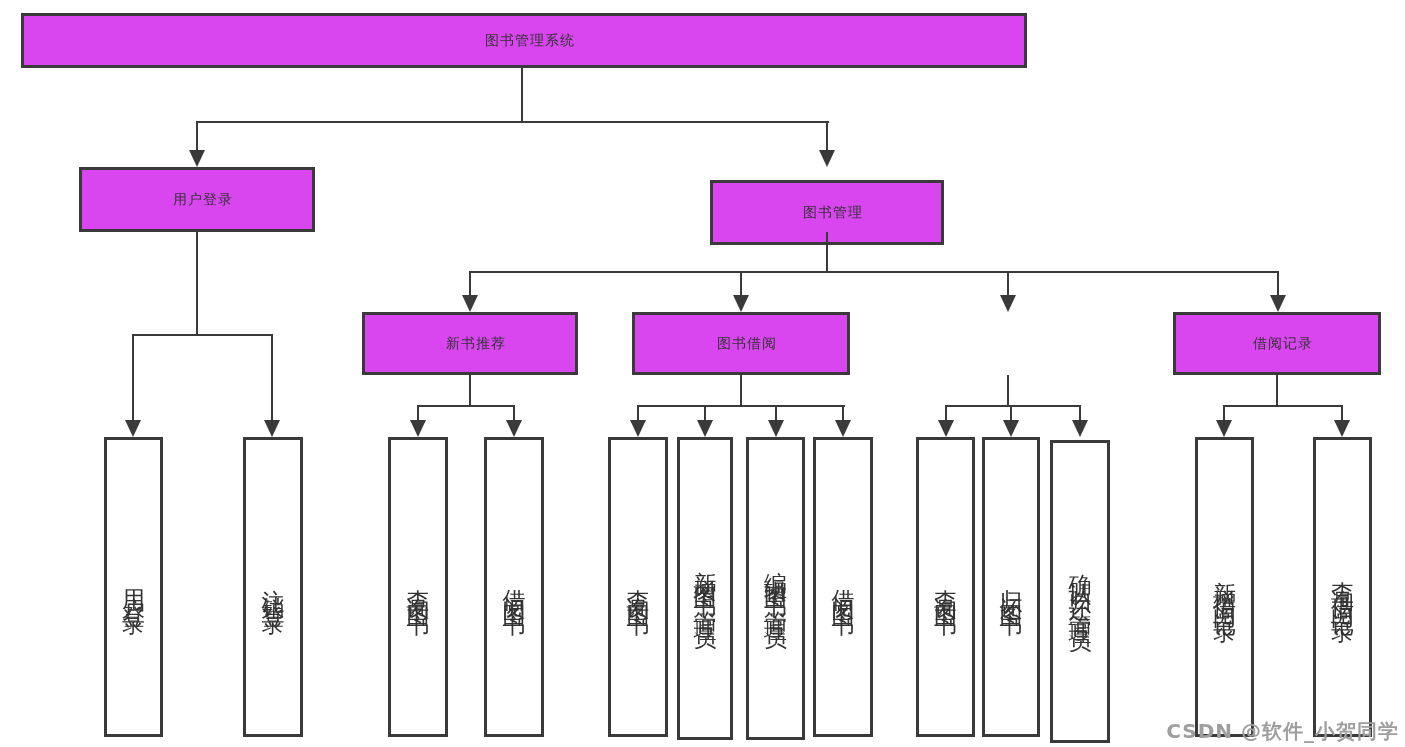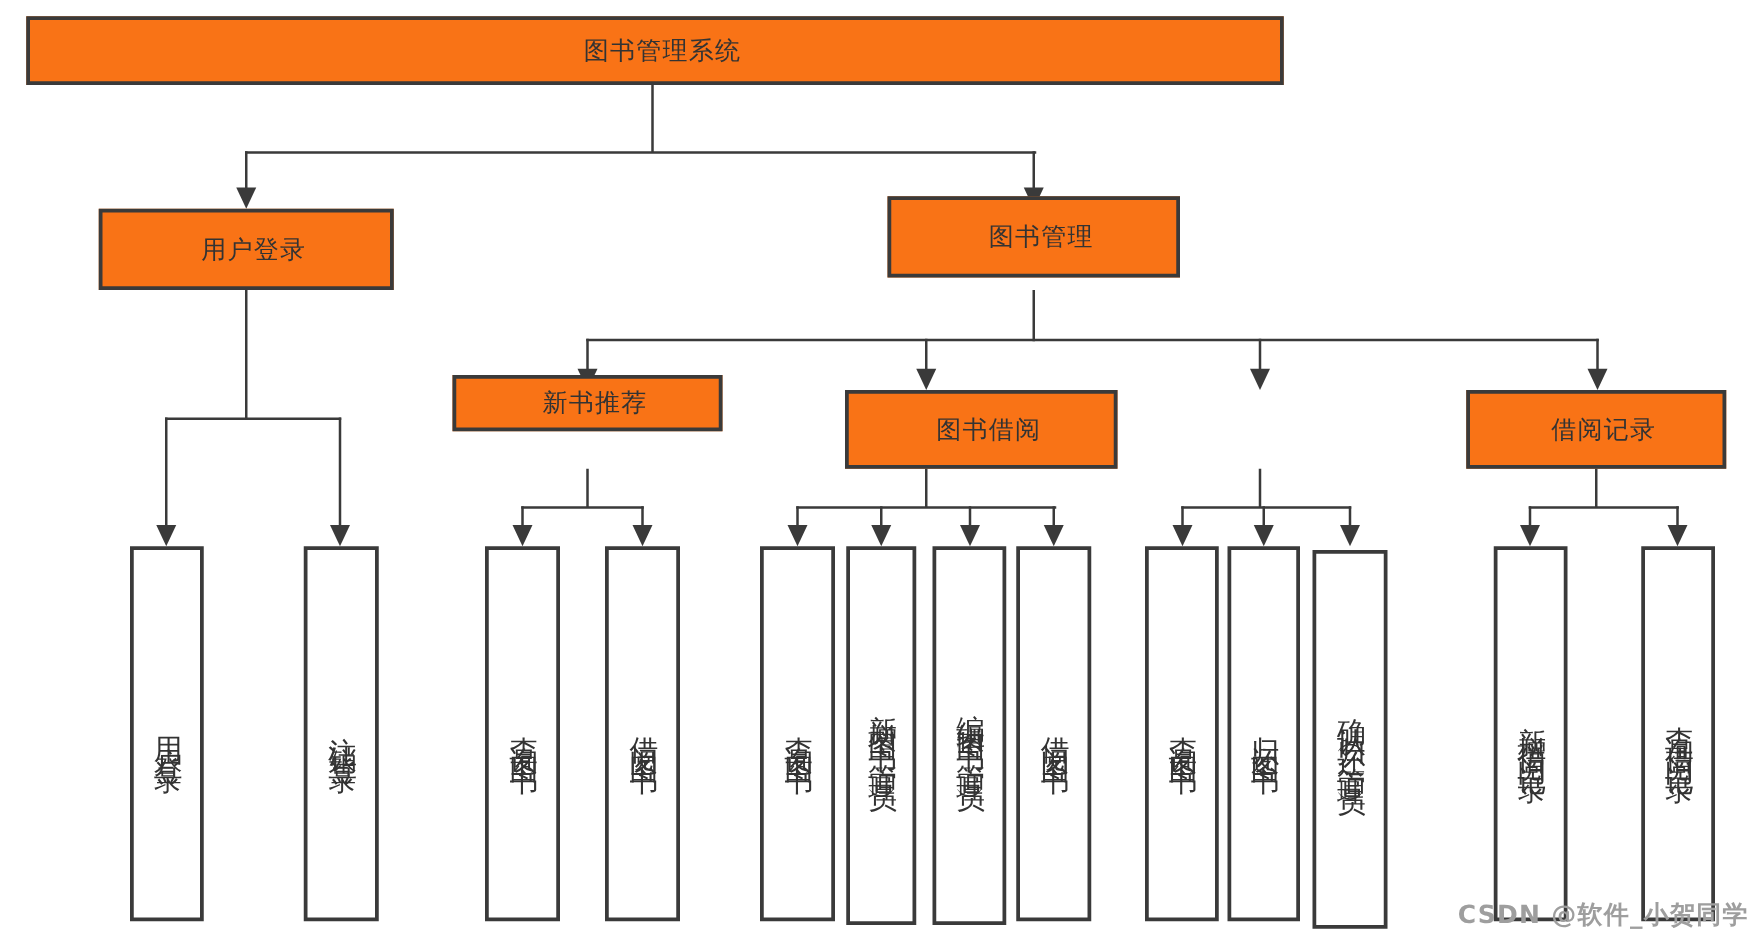--- a/index.html
+++ b/index.html
@@ -7,23 +7,23 @@
   .stage {
     position:relative; width:1405px; height:747px;
     background:var(--background,#ffffff);
     font-family:"DejaVu Sans","Liberation Sans",sans-serif;
     color:var(--text,#333333);
     overflow:hidden;
   }
   
   .hbox {
     position:absolute; box-sizing:border-box;
-    border:3px solid var(--line,#3a3a3a); background:#f97316;
+    border:3px solid var(--line,#3a3a3a); background:#d946ef;
     display:flex; align-items:center; justify-content:center;
-    font-size:20px; letter-spacing:1px; white-space:nowrap;padding-left:12px;
+    font-size:14px; letter-spacing:1px; white-space:nowrap;padding-left:12px;
   }
   .vbox {
     position:absolute; box-sizing:border-box;
     border:3px solid var(--line,#3a3a3a); background:#ffffff;
     display:flex; align-items:center; justify-content:center;
     writing-mode:vertical-rl; text-orientation:mixed;
     font-size:23px; letter-spacing:8px; line-height:1;
   }
   
   .vline { position:absolute; width:2px; background:var(--line,#3a3a3a); }
@@ -52,21 +52,21 @@
   <div class="vline" style="left:521px; top:68px; height:54px;"></div>
   <div class="hline" style="left:196px; top:121px; width:633px;"></div>
   <div class="vline" style="left:196px; top:121px; height:30px;"></div>
   <div class="arrow" style="left:189px; top:150px;"></div>
   <div class="vline" style="left:826px; top:121px; height:30px;"></div>
   <div class="arrow" style="left:819px; top:150px;"></div>
 
   <div class="hbox" style="left:79px; top:167px; width:236px; height:65px;">
     <span>用户登录</span>
   </div>
-  <div class="hbox" style="left:710px; top:157px; width:234px; height:65px;">
+  <div class="hbox" style="left:710px; top:180px; width:234px; height:65px;">
     <span>图书管理</span>
   </div>
 
   <div class="vline" style="left:196px; top:232px; height:103px;"></div>
   <div class="hline" style="left:132px; top:334px; width:141px;"></div>
   <div class="vline" style="left:132px; top:334px; height:87px;"></div>
   <div class="arrow" style="left:125px; top:420px;"></div>
   <div class="vline" style="left:271px; top:334px; height:87px;"></div>
   <div class="arrow" style="left:264px; top:420px;"></div>
 
@@ -74,24 +74,24 @@
   <div class="hline" style="left:469px; top:271px; width:810px;"></div>
   <div class="vline" style="left:469px; top:271px; height:25px;"></div>
   <div class="arrow" style="left:462px; top:295px;"></div>
   <div class="vline" style="left:740px; top:271px; height:25px;"></div>
   <div class="arrow" style="left:733px; top:295px;"></div>
   <div class="vline" style="left:1007px; top:271px; height:25px;"></div>
   <div class="arrow" style="left:1000px; top:295px;"></div>
   <div class="vline" style="left:1277px; top:271px; height:25px;"></div>
   <div class="arrow" style="left:1270px; top:295px;"></div>
 
-  <div class="hbox" style="left:362px; top:300px; width:216px; height:45px;">
+  <div class="hbox" style="left:362px; top:312px; width:216px; height:63px;">
     <span>新书推荐</span>
   </div>
-  <div class="hbox" style="left:632px; top:312px; width:218px; height:63px;margin-left:44px;">
+  <div class="hbox" style="left:632px; top:312px; width:218px; height:63px;">
     <span>图书借阅</span>
   </div>
   <div class="hbox" style="left:1173px; top:312px; width:208px; height:63px;">
     <span>借阅记录</span>
   </div>
 
   <div class="vline" style="left:469px; top:375px; height:31px;"></div>
   <div class="hline" style="left:417px; top:405px; width:98px;"></div>
   <div class="vline" style="left:417px; top:405px; height:16px;"></div>
   <div class="arrow" style="left:410px; top:420px;"></div>

